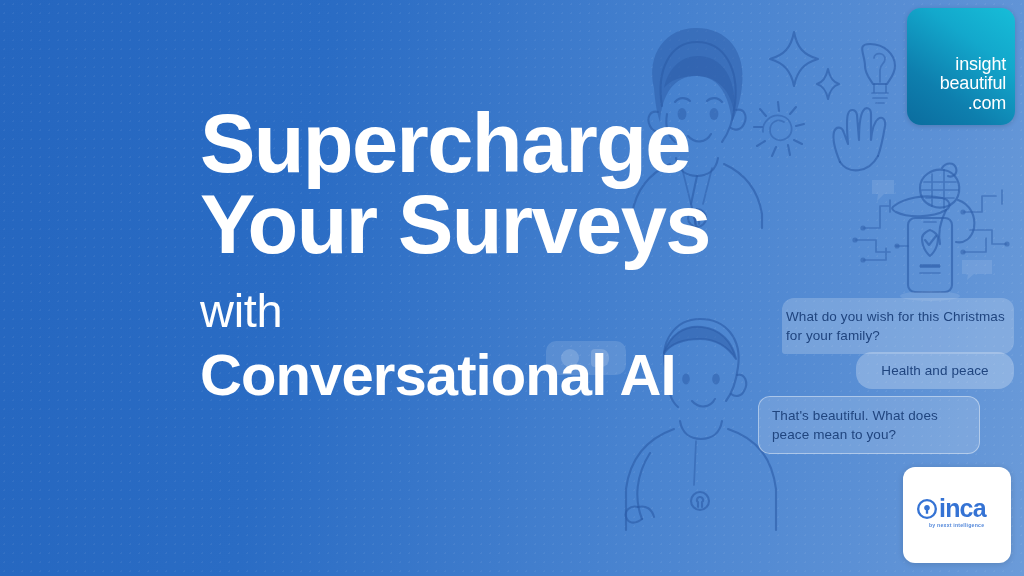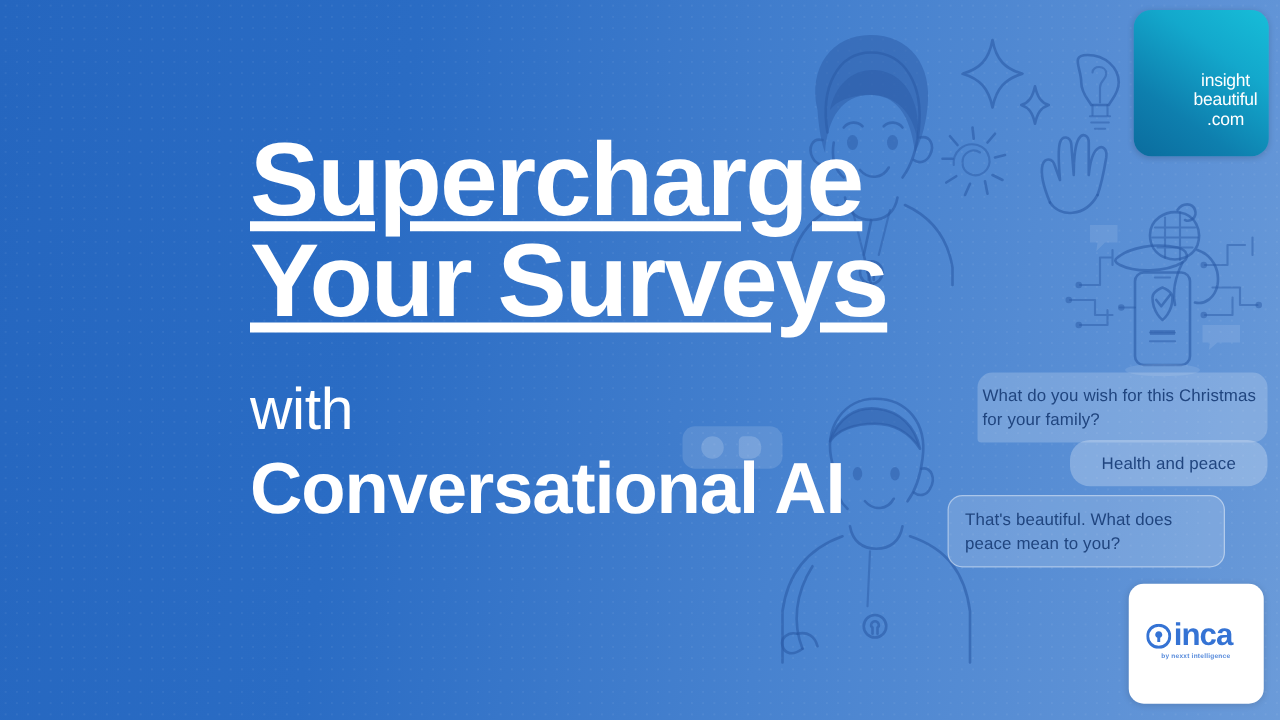--- a/index.html
+++ b/index.html
@@ -62,42 +62,42 @@
   #bubble-q2 {
     left:758px; top:396px; width:222px; padding:9px 13px;
     border-radius:12px; background:rgba(255,255,255,.16);
     border:1.4px solid rgba(255,255,255,.42);
   }
 
   
   #copy { position:absolute; left:200px; top:104px; width:700px; }
   #headline {
     font-weight:bold; font-size:83px; line-height:.97;
-    color:#fff; letter-spacing:-1.6px;text-decoration:underline;
+    color:#fff; letter-spacing:-1.6px;
   }
   #headline .l2 { display:block; }
   #sub-with {
-    margin-top:38px; font-size:47px; line-height:1;
+    margin-top:22px; font-size:47px; line-height:1;
     color:#fff; font-weight:300; letter-spacing:-.3px;
   }
   #sub-ai {
     margin-top:10px; font-size:58px; line-height:1.06;
     color:#fff; font-weight:700; letter-spacing:-.9px;
   }
 
   
   #logo-ip {
     position:absolute; right:9px; top:8px; width:108px; height:117px;
     border-radius:14px;
     background:linear-gradient(215deg,#17bdd8 0%,#13a8cc 32%,#0e7fae 70%,#0b6c9e 100%);
     box-shadow:0 1px 5px rgba(0,0,0,.16);
   }
   #logo-ip .txt {
-    position:absolute; right:9px; bottom:22px; text-align:center;
-    color:#fff; font-size:14px; line-height:1.1; letter-spacing:-.2px;
+    position:absolute; right:9px; bottom:11px; text-align:right;
+    color:#fff; font-size:18px; line-height:1.1; letter-spacing:-.2px;
   }
   
   #logo-inca {
     position:absolute; right:13px; bottom:13px; width:108px; height:96px;
     border-radius:12px; background:#fff;
     box-shadow:0 1px 6px rgba(0,0,0,.14);
   }
   #logo-inca .mark { position:absolute; left:14px; top:29px;
     display:flex; align-items:center; }
   #logo-inca .glyph { width:20px; height:20px; }

